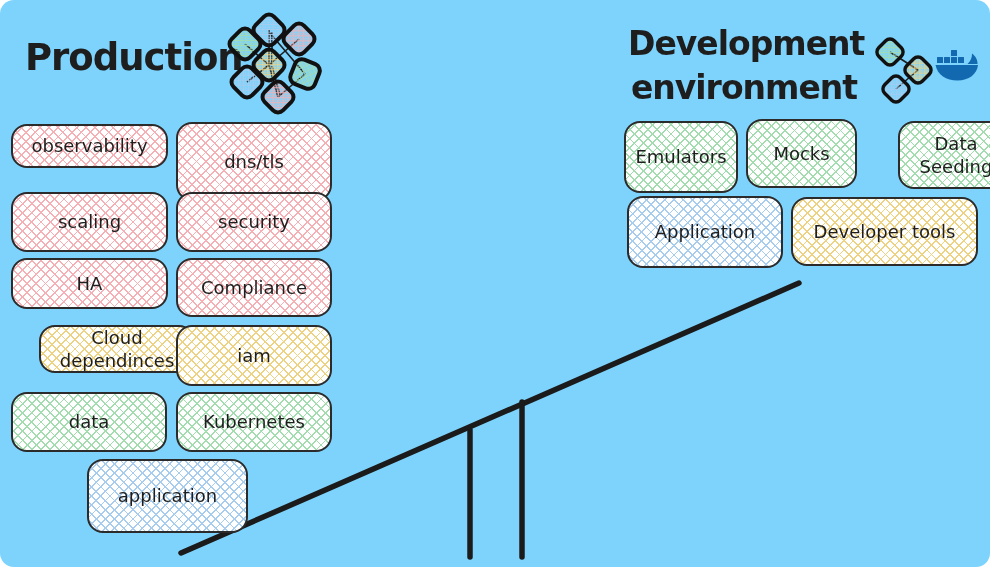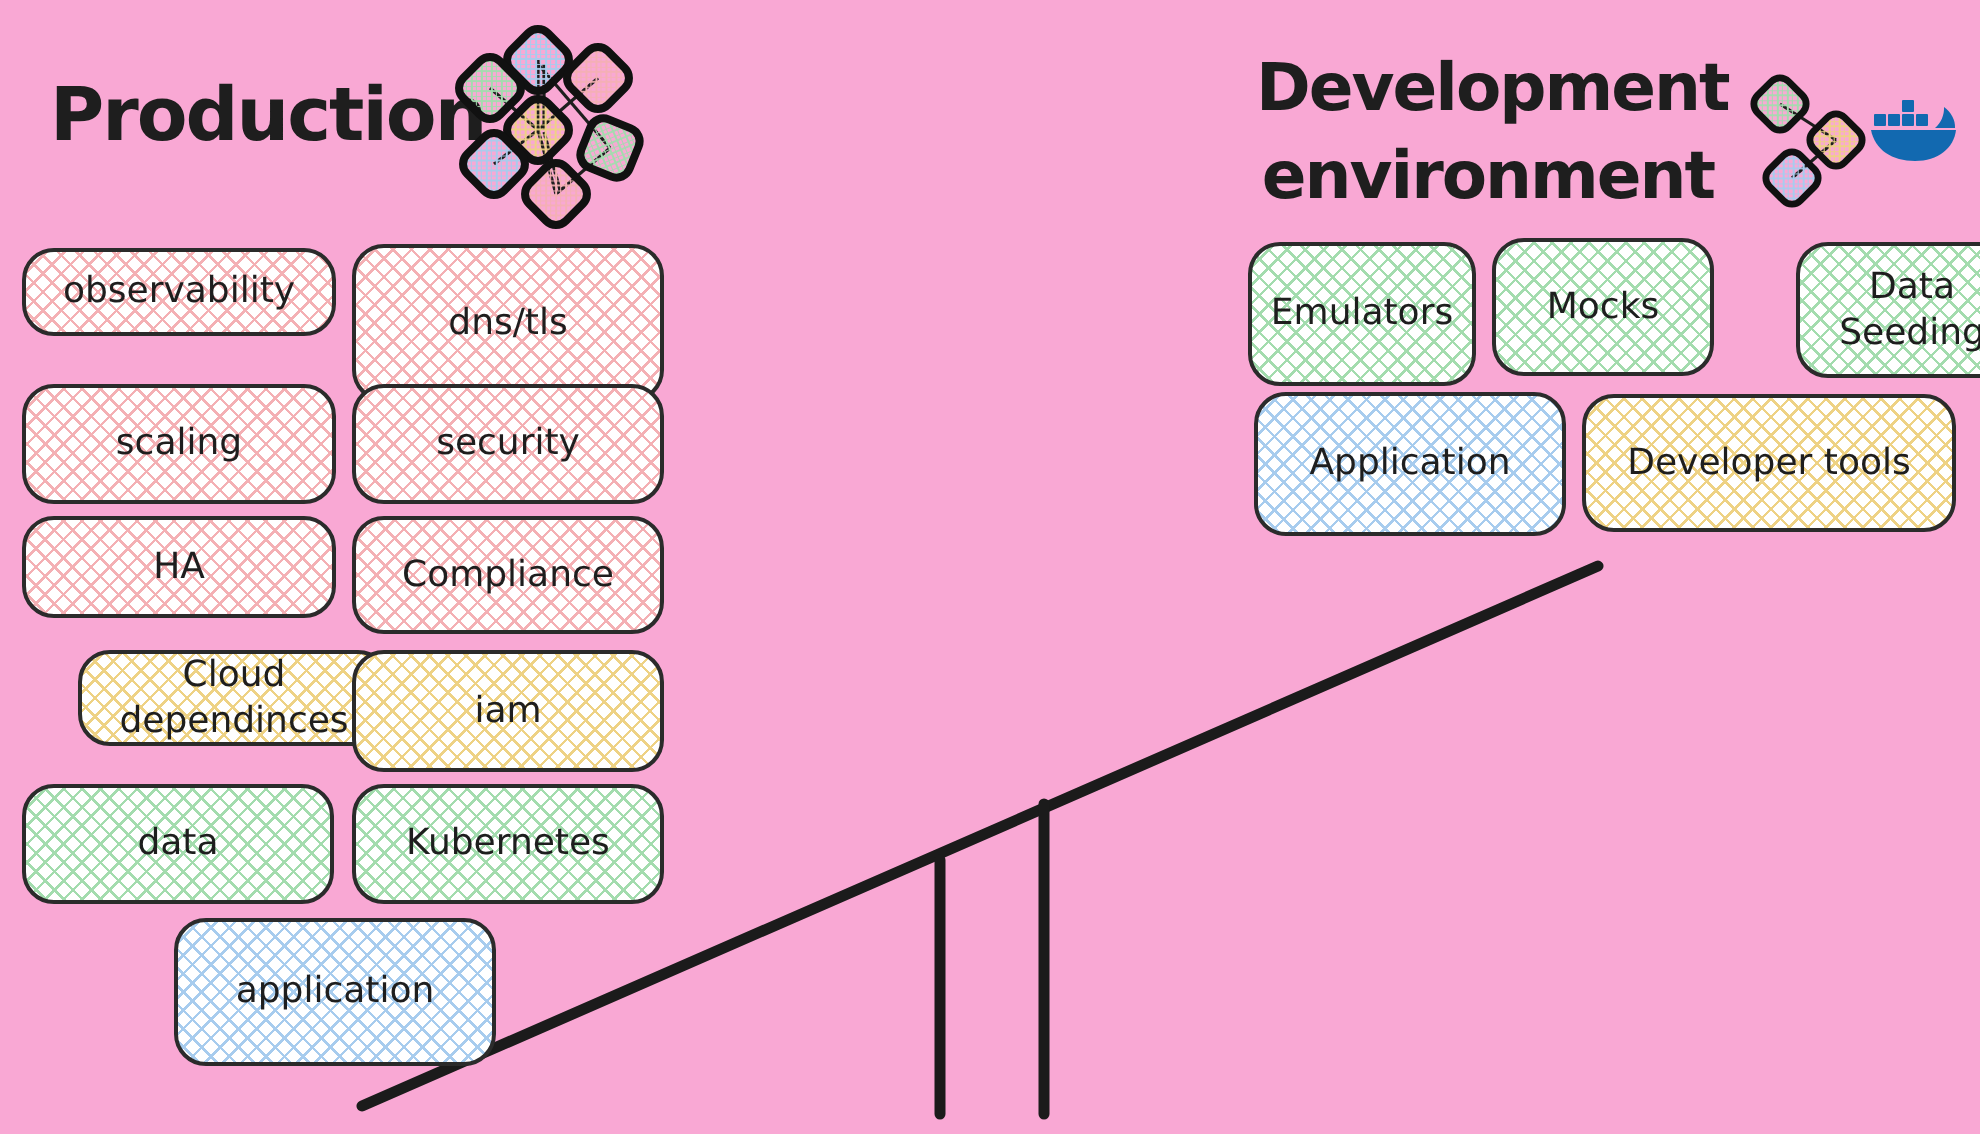--- a/index.html
+++ b/index.html
@@ -1,18 +1,18 @@
 <!DOCTYPE html>
 <html style="--ink: #1e1e1e; --red: #f4b0b4; --yellow: #eed284; --green: #a3dcae; --blue: #a7ccee; --docker_blue: #1269b0;"><head>
 <meta charset="utf-8">
 <style>
   html,body{margin:0;padding:0;background:#ffffff;}
   .canvas{
-    position:relative;width:990px;height:567px;background:#f9a8d4;overflow:hidden;
-    font-family:"DejaVu Sans",sans-serif;color:var(--ink,#1e1e1e);
+    position:relative;width:990px;height:567px;background:#7dd3fc;overflow:hidden;
+    font-family:"DejaVu Sans",sans-serif;color:var(--ink,#1e1e1e);border-radius:14px;
   }
   .title{
     position:absolute;font-weight:700;color:var(--ink,#1e1e1e);
     letter-spacing:-1px;white-space:nowrap;
   }
   #prod-title{left:25px;top:36px;font-size:37px;}
   #dev-title{left:628px;top:22px;width:232px;font-size:33px;line-height:1.32;
     text-align:center;white-space:normal;}
   .box{
     position:absolute;box-sizing:border-box;

